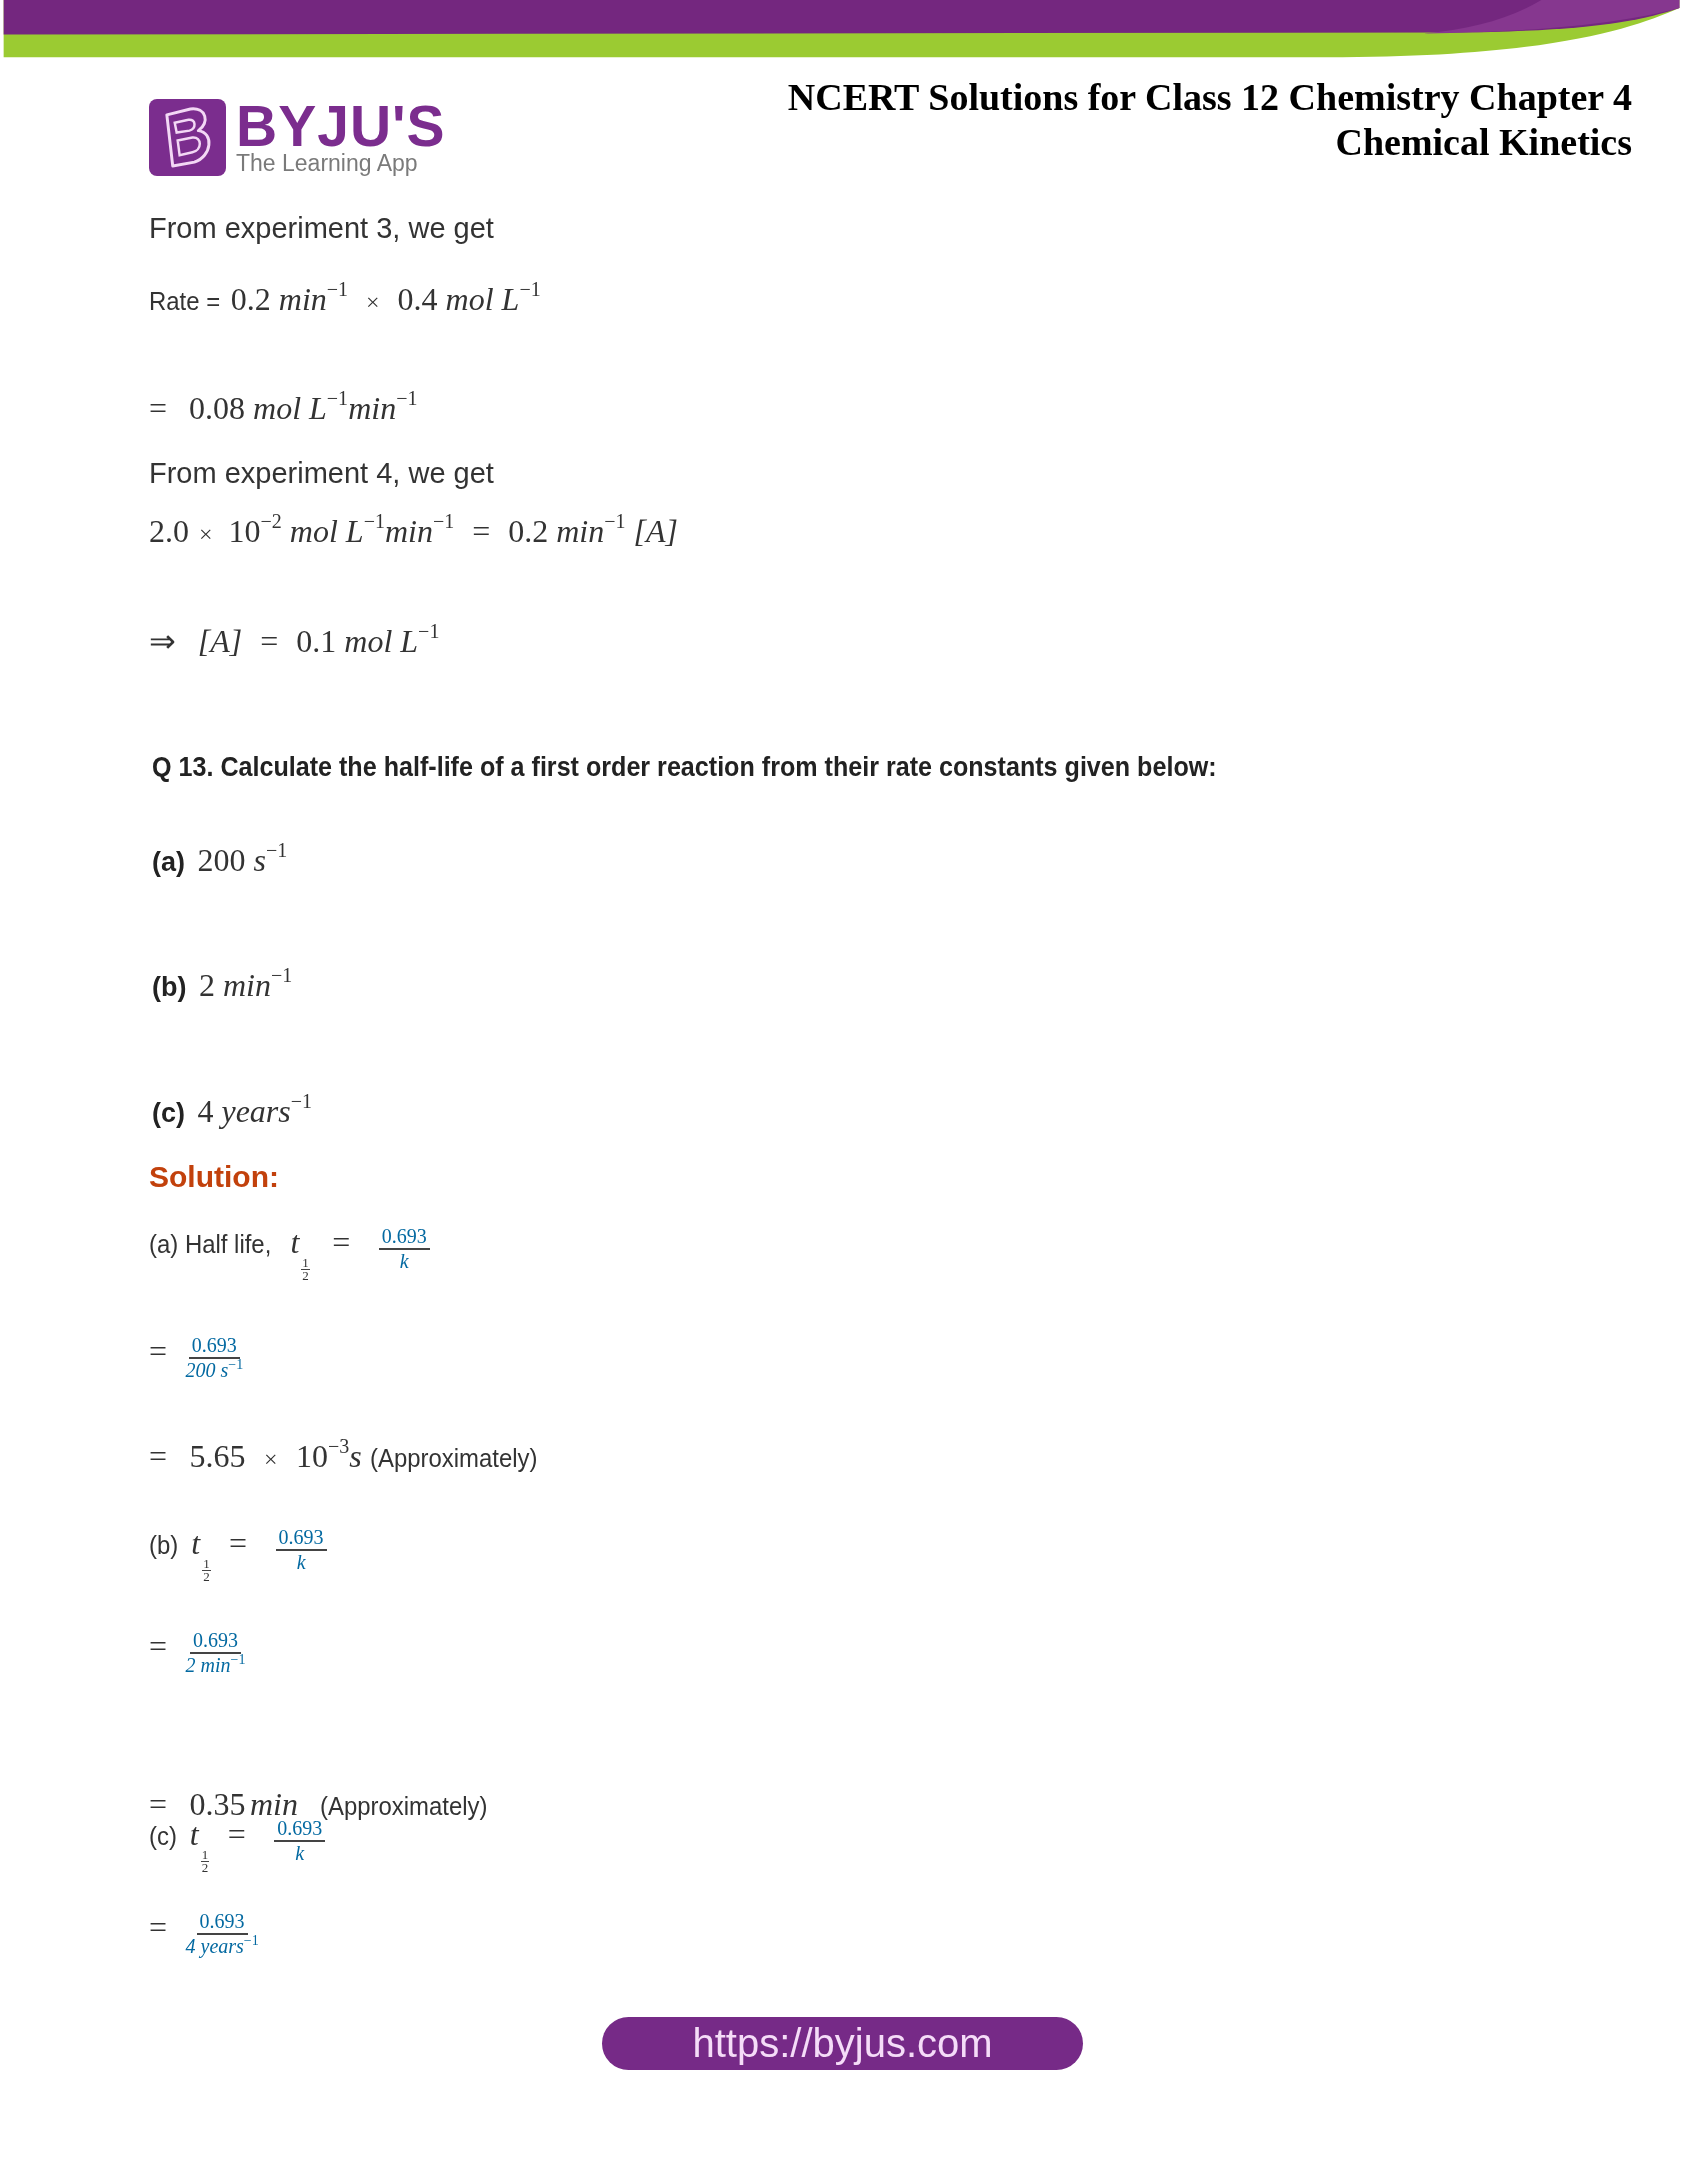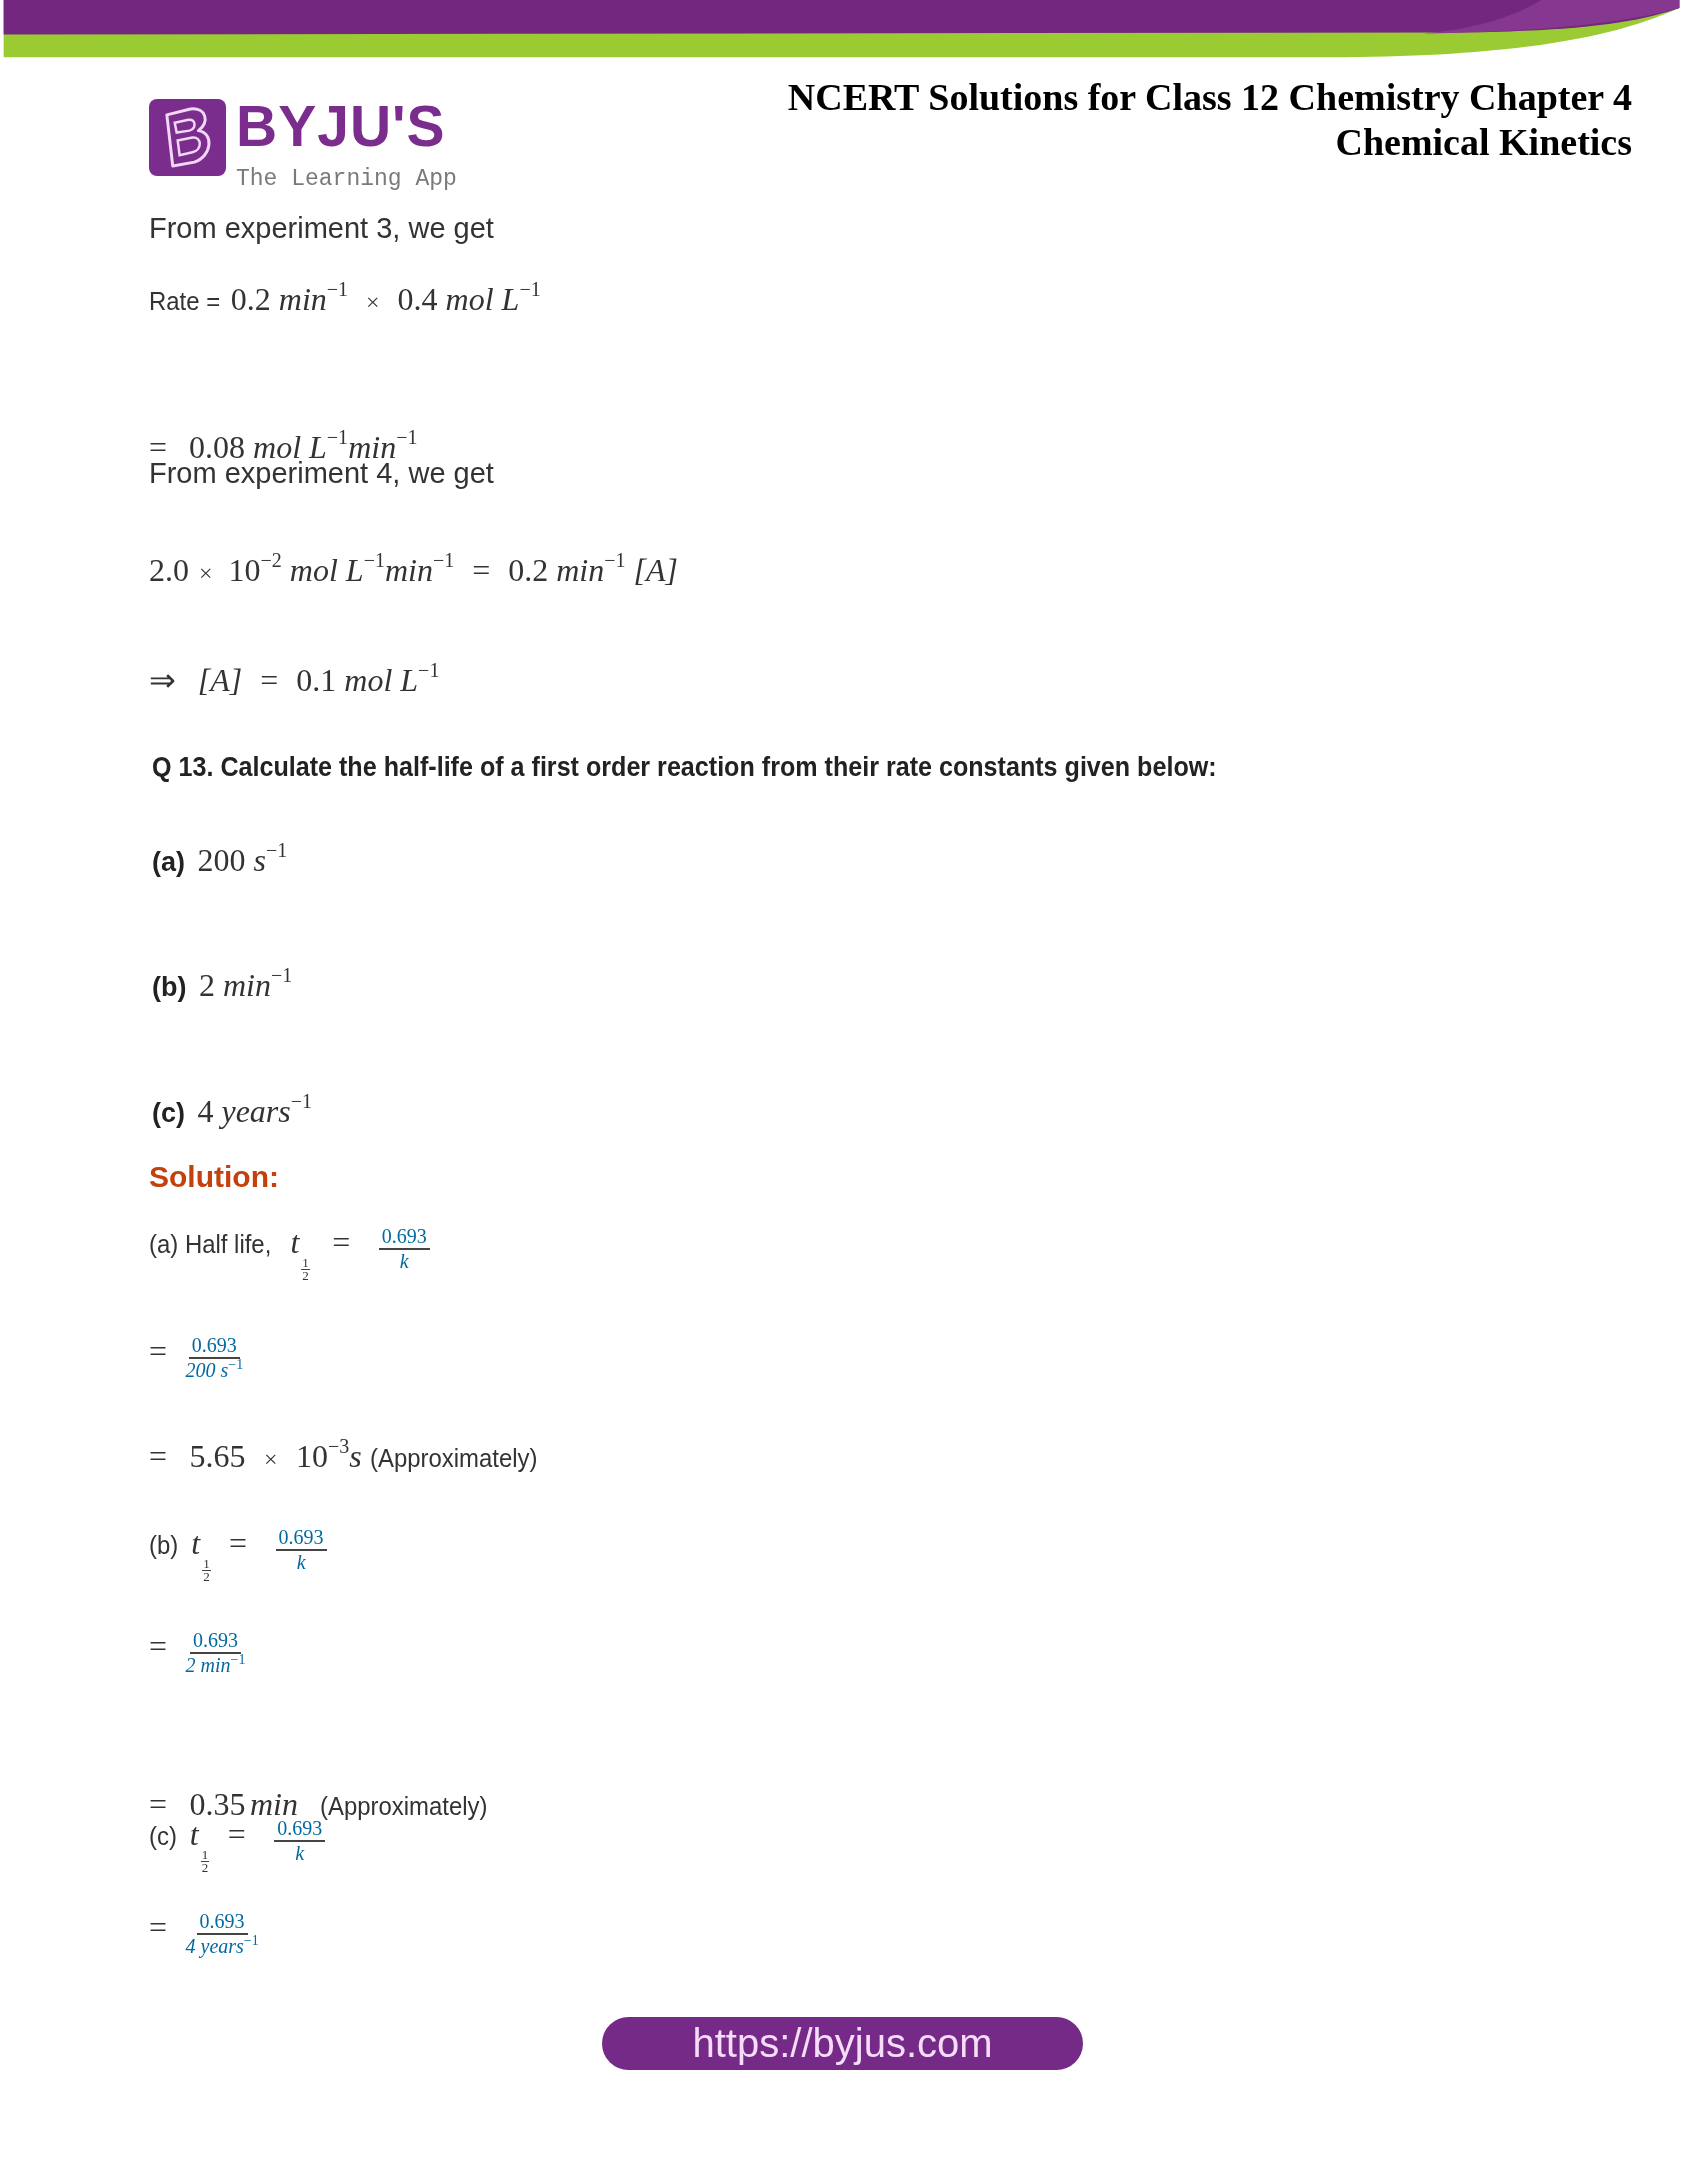--- a/index.html
+++ b/index.html
@@ -8,30 +8,30 @@
 
     
     .banner { position: absolute; left: 0; top: 0; width: 1683px; height: 69px; }
     .banner svg { display: block; }
 
     
     .logo { position: absolute; left: 149px; top: 99px; width: 287px; height: 81px; }
     .logo-mark { position: absolute; left: 0; top: 0; width: 77px; height: 77px; background: #7b2d8e; border-radius: 8px; }
     .logo-mark svg { position: absolute; left: 8px; top: 6px; }
     .logo-word { position: absolute; left: 87px; top: -6px; font-family: "Liberation Sans", sans-serif; font-weight: bold; font-size: 57px; color: #7b2d8e; letter-spacing: 1px; }
-    .logo-tag { position: absolute; left: 87px; top: 51px; font-family: Liberation Mono, monospace; font-size: 23px; color: #7a7a7a; white-space: nowrap; margin-top: 16px; }
+    .logo-tag { position: absolute; left: 87px; top: 51px; font-family: Liberation Sans, sans-serif; font-size: 23px; color: #7a7a7a; white-space: nowrap; }
 
     
     .doc-title { position: absolute; right: 51px; top: 75px; text-align: right; font-family: "Liberation Serif", serif; font-weight: bold; font-size: 38px; line-height: 45px; color: #000; }
 
     
     .line { position: absolute; left: 149px; white-space: nowrap; }
     .txt { font-family: "Liberation Sans", sans-serif; font-size: 29px; color: #333; }
     .txt-sm { font-family: "Liberation Sans", sans-serif; font-size: 26px; color: #333; transform: scaleX(0.92); transform-origin: left; display: inline-block; }
-    .math { font-family: "Liberation Serif", serif; font-size: 32px; color: #333; margin-top: 39px; }
+    .math { font-family: "Liberation Serif", serif; font-size: 32px; color: #333; }
     .math i { font-style: italic; }
     .math sup { font-size: 20px; vertical-align: 14px; line-height: 0; }
     .op { margin: 0 10px; }
     .q-title { font-family: "Liberation Sans", sans-serif; font-weight: bold; font-size: 27px; color: #222; transform: scaleX(0.93); transform-origin: left; display: inline-block; }
     .opt-label { font-family: "Liberation Sans", sans-serif; font-weight: bold; font-size: 27px; color: #222; margin-right: 8px; }
     .solution { font-family: "Liberation Sans", sans-serif; font-weight: bold; font-size: 30px; color: #c2410c; }
 
     
     .frac { display: inline-flex; flex-direction: column; align-items: center; vertical-align: middle; font-family: "Liberation Serif", serif; font-size: 20px; color: #0369a1; margin-left: 14px; }
     .frac .num { padding: 0 3px 1px; border-bottom: 2px solid #444; line-height: 22px; }

